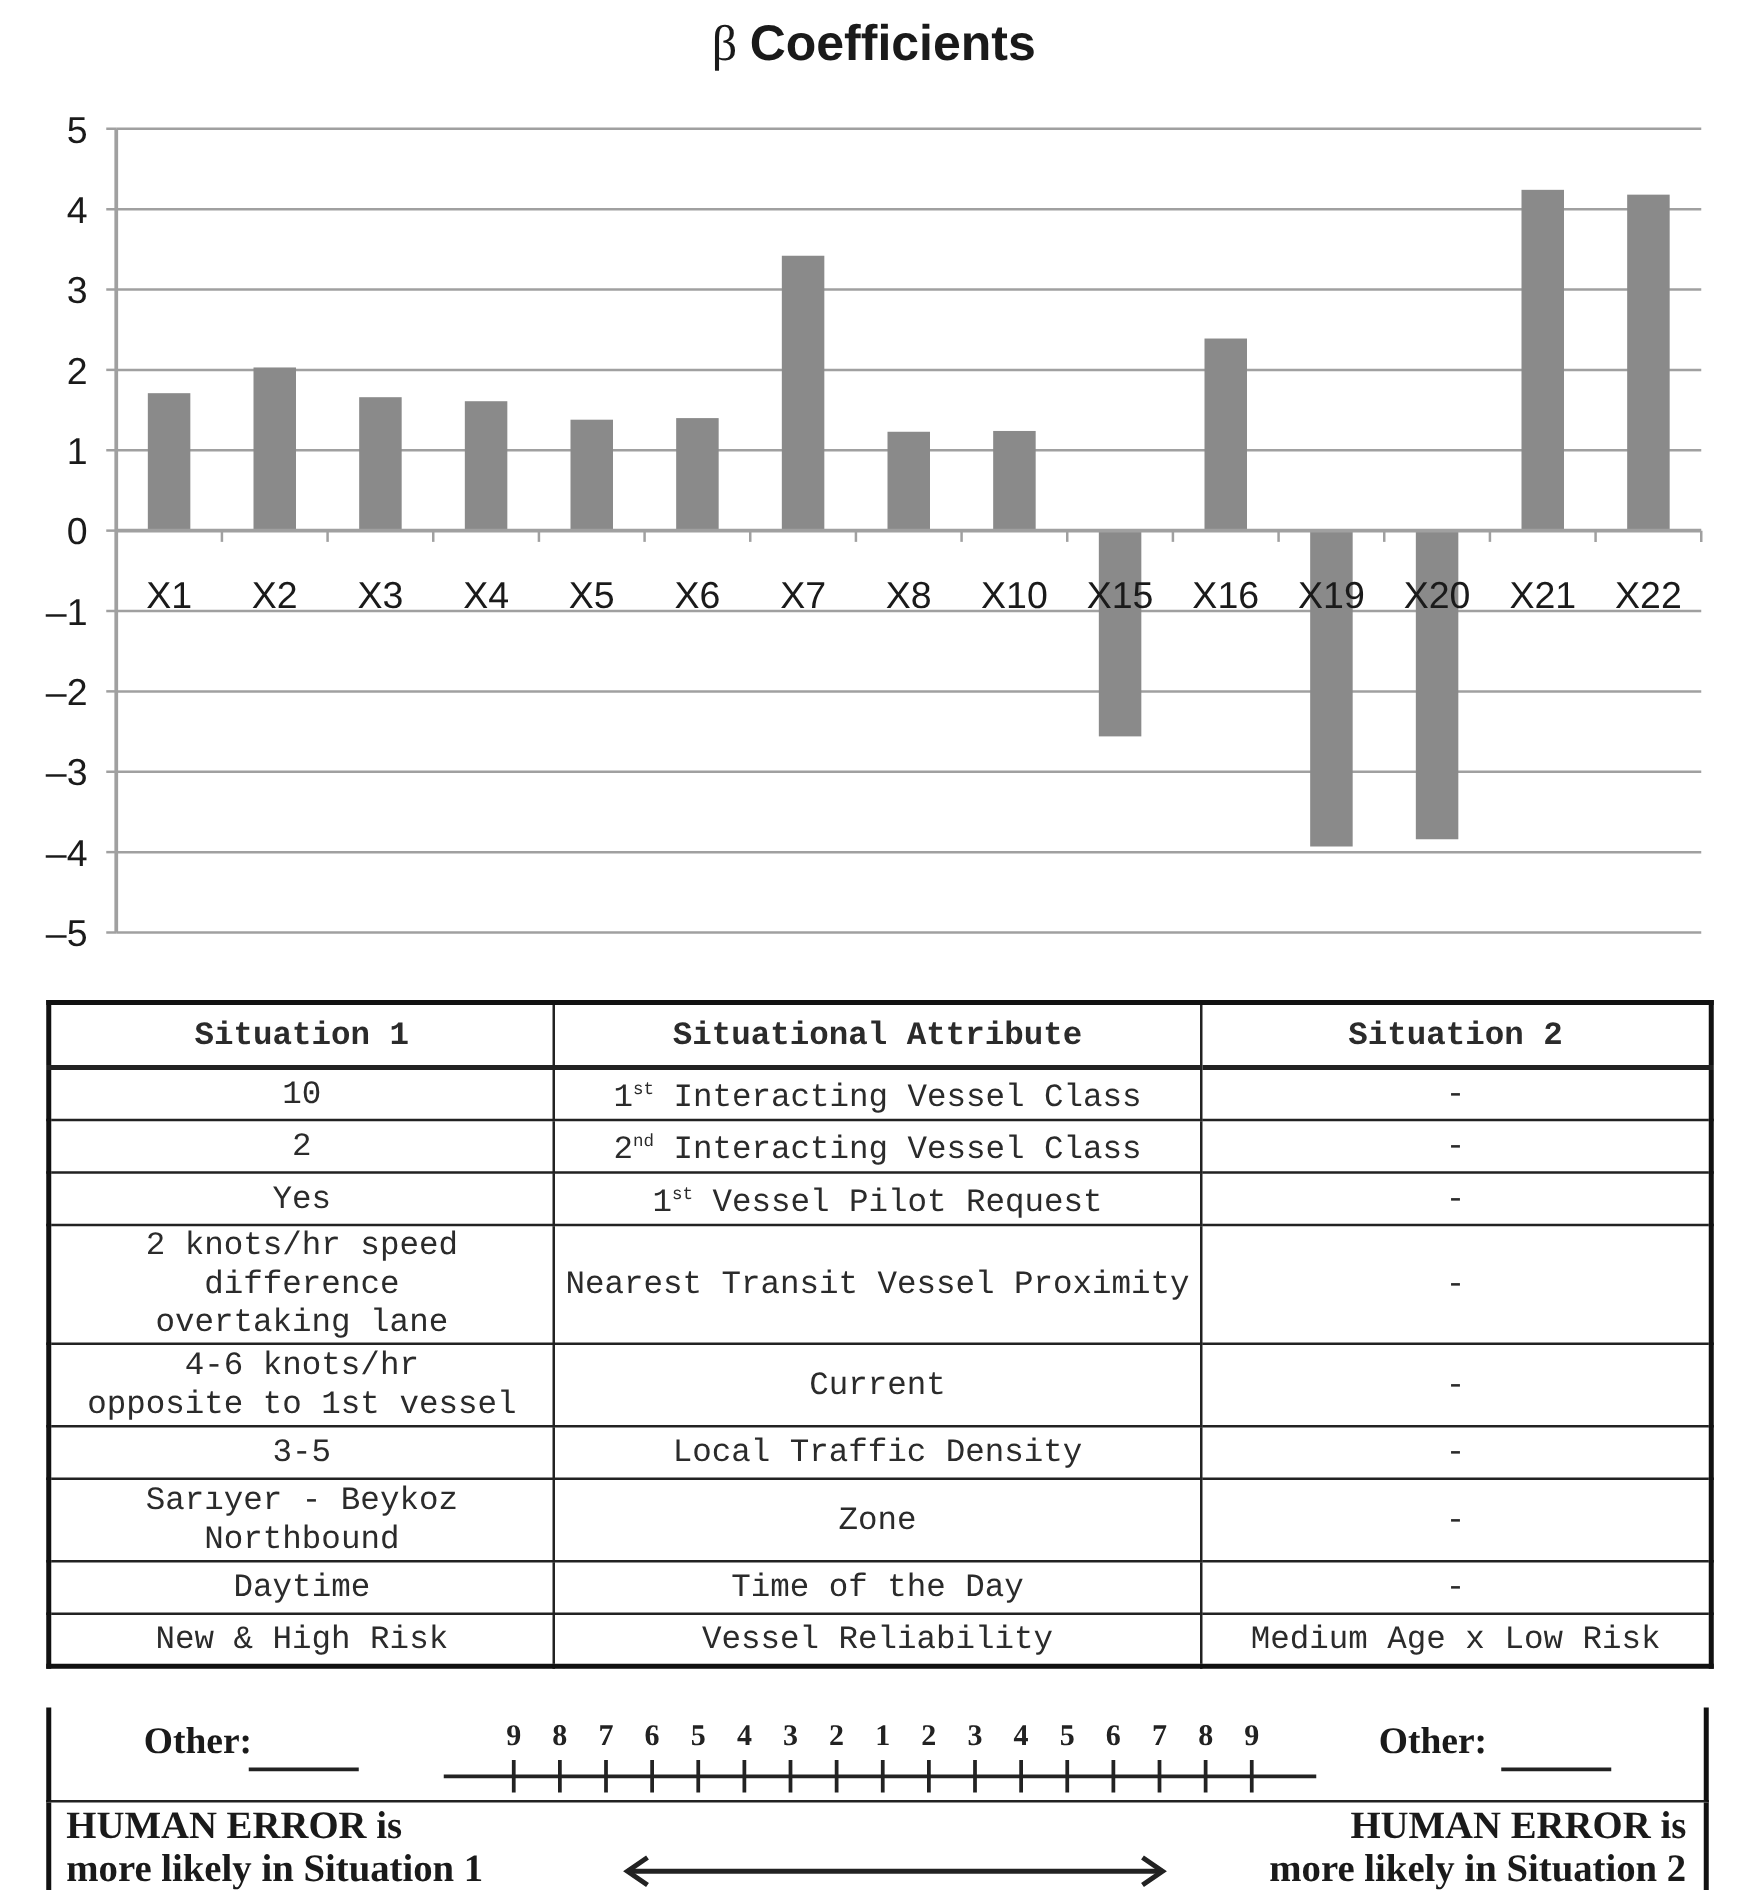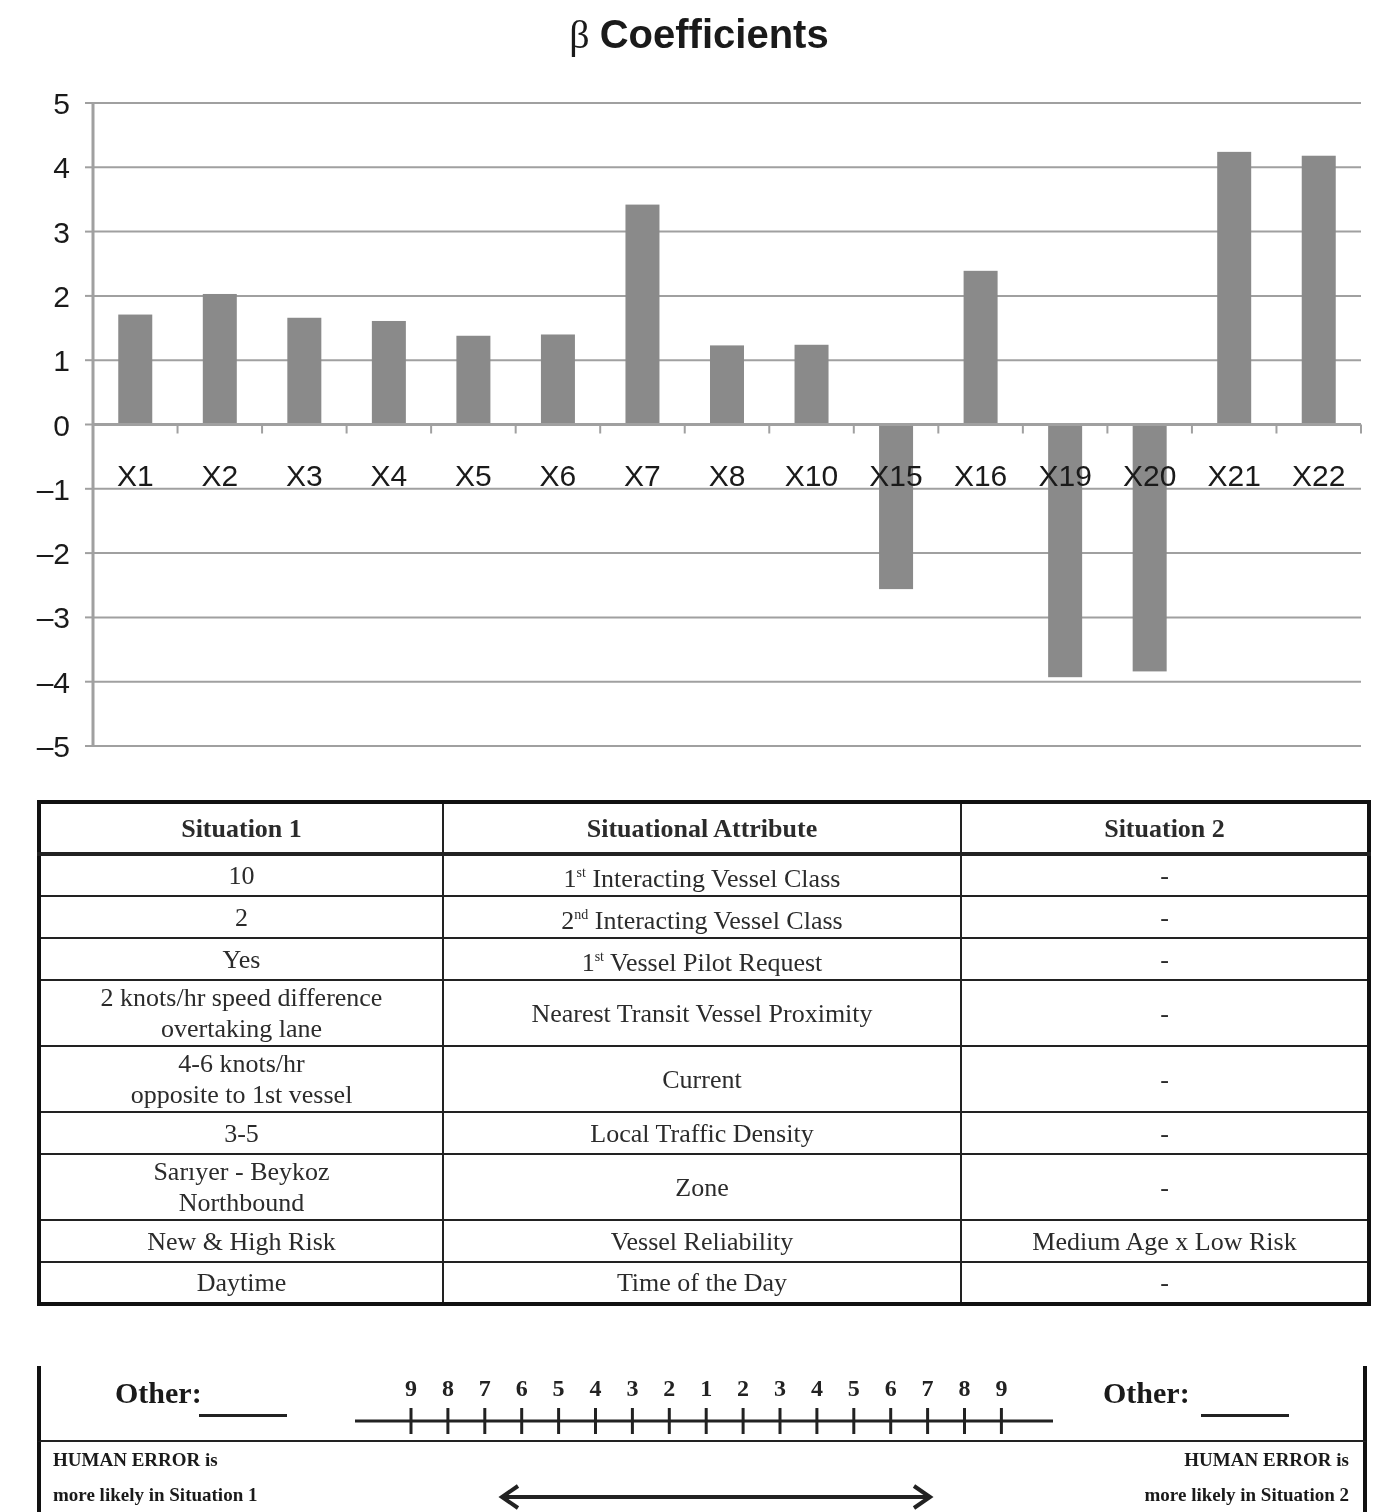--- a/index.html
+++ b/index.html
@@ -4,36 +4,36 @@
   <style>
     html, body { margin: 0; padding: 0; background: #ffffff; }
     body { width: 1399px; height: 1512px; position: relative; overflow: hidden; font-family: "Liberation Sans", sans-serif; }
     #chart { position: absolute; left: 0; top: 16px; width: 1399px; height: 760px; }
     #chart svg { display: block; }
     .title { font-family: "Liberation Sans", sans-serif; font-weight: bold; font-size: 40px; fill: #1a1a1a; }
     .ytick { font-family: "Liberation Sans", sans-serif; font-size: 30px; fill: #1a1a1a; }
     .xtick { font-family: "Liberation Sans", sans-serif; font-size: 30px; fill: #1a1a1a; }
 
     #table-wrap { position: absolute; left: 37px; top: 800px; width: 1330px; height: 712px; }
-    table.sit { border-collapse: collapse; width: 1330px; table-layout: fixed; font-family: Liberation Serif, serif; color: #2b2b2b; }
+    table.sit { border-collapse: collapse; width: 1330px; table-layout: fixed; font-family: Liberation Mono, monospace; color: #2b2b2b; }
     table.sit td, table.sit th { border: 2px solid #222; text-align: center; padding: 0 6px; font-size: 26px; line-height: 31px; }
     table.sit { border: 4px solid #111; }
     table.sit th { font-weight: bold; height: 48px; border-bottom: 4px solid #222; }
     table.sit col.c1 { width: 404px; }
     table.sit col.c2 { width: 518px; }
     table.sit col.c3 { width: 408px; }
     .r1 { height: 42px; }
     .r2 { height: 66px; margin-top: 36px; }
     sup { font-size: 14px; }
     .bottom { position: absolute; left: 0; width: 1330px; border-left: 4px solid #111; border-right: 4px solid #111; box-sizing: border-box; font-family: "Liberation Serif", serif; color: #1a1a1a; }
     .scale-row { top: 566px; height: 76px; border-bottom: 2px solid #222; }
     .legend-row { top: 642px; height: 70px; }
     .other { position: absolute; font-weight: bold; font-size: 30px; }
     .blank { position: absolute; height: 3px; background: #222; width: 88px; }
-    .he { position: absolute; font-weight: bold; font-size: 19px; line-height: 35px; }
+    .he { position: absolute; font-weight: bold; font-size: 31px; line-height: 35px; }
   </style>
 </head>
 <body>
 
 <div id="chart">
   <svg id="chart-svg" width="1399" height="760">
       <text x="699" y="32" text-anchor="middle" class="title"><tspan font-family="&quot;Liberation Serif&quot;, serif" font-weight="normal">β </tspan><tspan>Coefficients</tspan></text>
       <line x1="93" y1="87" x2="1361" y2="87" stroke="#a0a0a0" stroke-width="2"></line>
       <line x1="85" y1="87" x2="93" y2="87" stroke="#a0a0a0" stroke-width="2"></line>
       <text x="70" y="98" text-anchor="end" class="ytick">5</text>
@@ -169,28 +169,28 @@
       </tr>
       <tr class="r2">
         <td>
             <div>Sarıyer - Beykoz</div>
             <div>Northbound</div>
           </td>
         <td>Zone</td>
         <td>-</td>
       </tr>
       <tr class="r1">
+        <td>Daytime</td>
+        <td>Time of the Day</td>
+        <td>-</td>
+      </tr>
+      <tr class="r1">
         <td>New &amp; High Risk</td>
         <td>Vessel Reliability</td>
         <td>Medium Age x Low Risk</td>
-      </tr>
-      <tr class="r1">
-        <td>Daytime</td>
-        <td>Time of the Day</td>
-        <td>-</td>
       </tr>
     </tbody>
   </table>
 
   <div class="bottom scale-row">
     <span class="other" style="left:74px; top:10px;">Other:</span>
     <div class="blank" style="left:158px; top:48px;"></div>
     <svg id="scale-svg" width="720" height="76" style="position:absolute; left:300px; top:0;">
         <line x1="14" y1="55" x2="712" y2="55" stroke="#222" stroke-width="3"></line>
         <line x1="70" y1="42" x2="70" y2="68" stroke="#222" stroke-width="3"></line>

